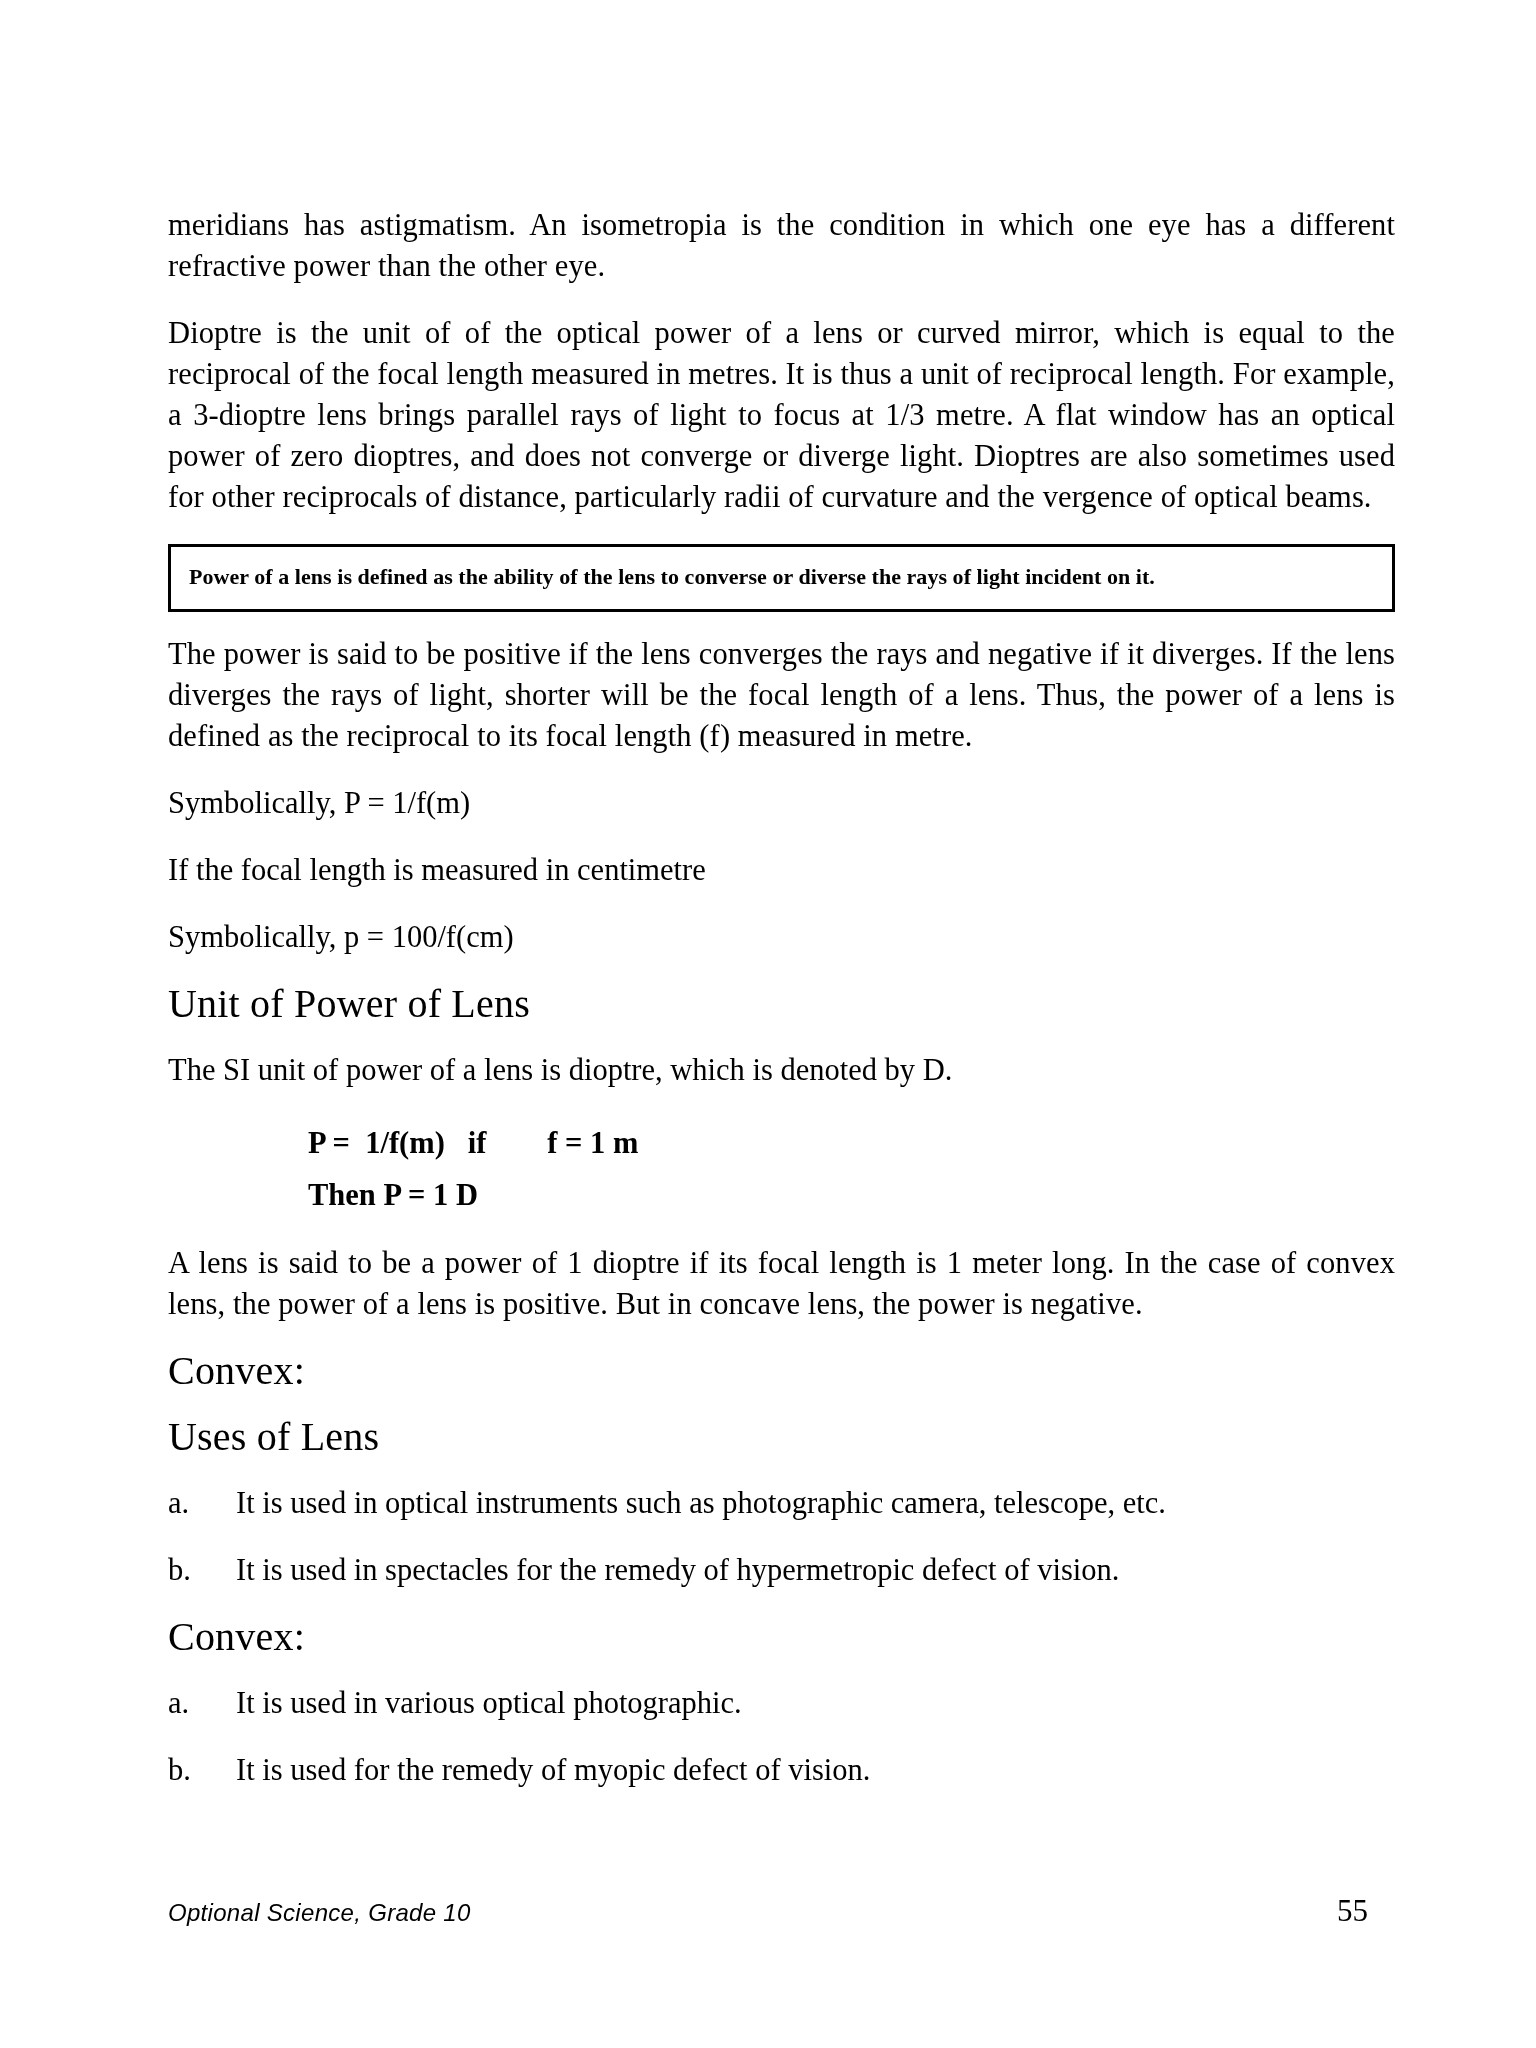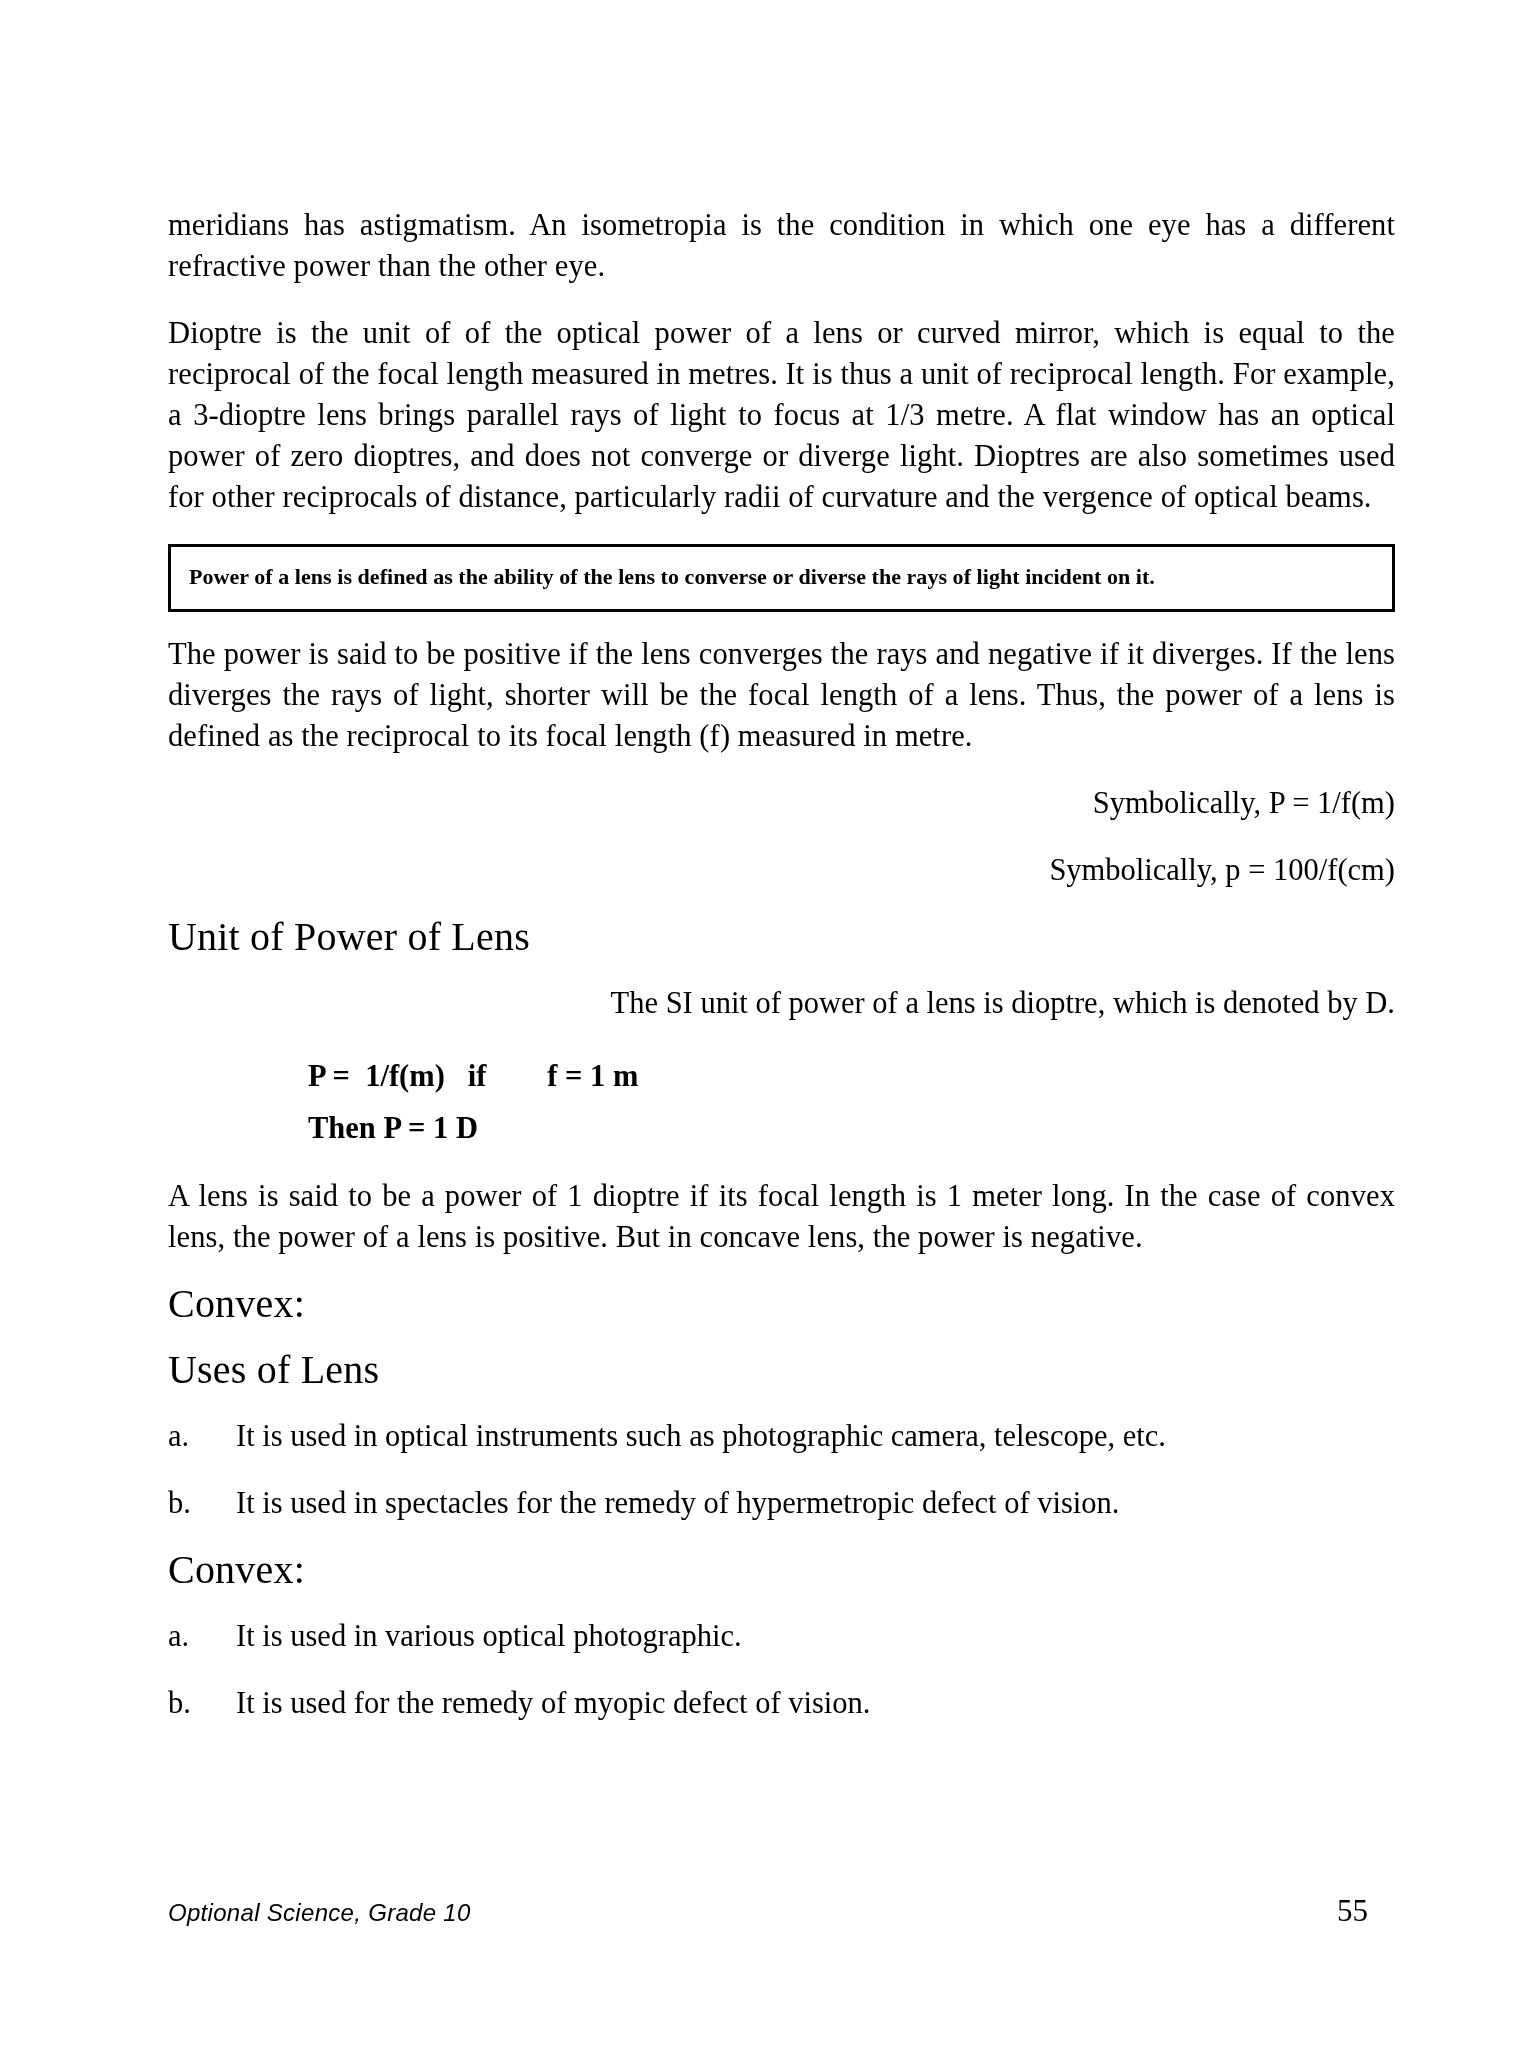--- a/index.html
+++ b/index.html
@@ -41,21 +41,21 @@
     font-size: 22px;
     line-height: 40px;
     font-weight: bold;
     text-align: left;
     letter-spacing: 0.05px;
   }
   p.plain-line {
     margin: 0 0 26px 0;
     font-size: 30.5px;
     line-height: 41px;
-    text-align: right;
+    text-align: left;
   }
   h3.subhead {
     margin: 0 0 26px 0;
     font-size: 40px;
     line-height: 40px;
     font-weight: normal;
     text-align: left;
     letter-spacing: 0.2px;
   }
   .equation-block {
@@ -115,20 +115,21 @@
     <p class="body-para">Dioptre is the unit of of the optical power of a lens or curved mirror, which is equal to the reciprocal of the focal length measured in metres. It is thus a unit of reciprocal length. For example, a 3-dioptre lens brings parallel rays of light to focus at 1/3 metre. A flat window has an optical power of zero dioptres, and does not converge or diverge light. Dioptres are also sometimes used for other reciprocals of distance, particularly radii of curvature and the vergence of optical beams.</p>
 
     <div class="definition-box">
       <div class="dtext">Power of a lens is defined as the ability of the lens to converse or diverse the rays of light incident on it.</div>
     </div>
 
     <p class="body-para">The power is said to be positive if the lens converges the rays and negative if it diverges. If the lens diverges the rays of light, shorter will be the focal length of a lens. Thus, the power of a lens is defined as the reciprocal to its focal length (f) measured in metre.</p>
 
     <p class="plain-line">Symbolically, P = 1/f(m)</p>
 
+    <p class="plain-line">If the focal length is measured in centimetre</p>
 
     <p class="plain-line">Symbolically, p = 100/f(cm)</p>
 
     <h3 class="subhead">Unit of Power of Lens</h3>
 
     <p class="plain-line">The SI unit of power of a lens is dioptre, which is denoted by D.</p>
 
     <div class="equation-block">
       <div class="eq-line">P =  1/f(m)   if        f = 1 m</div>
       <div class="eq-line">Then P = 1 D</div>

